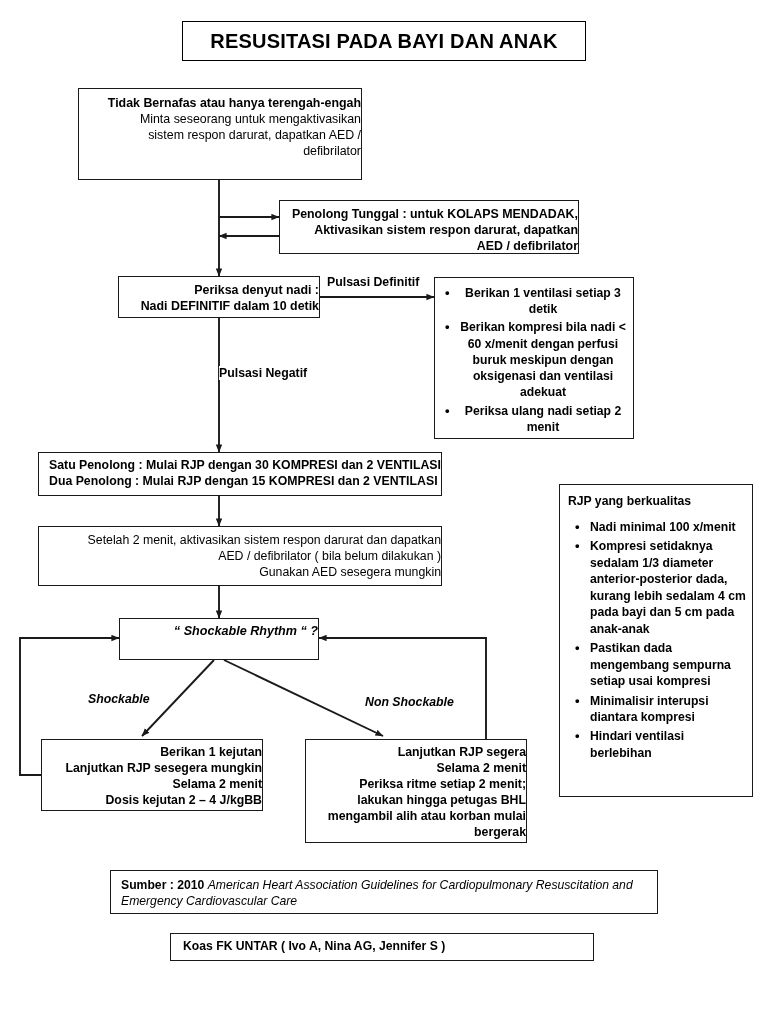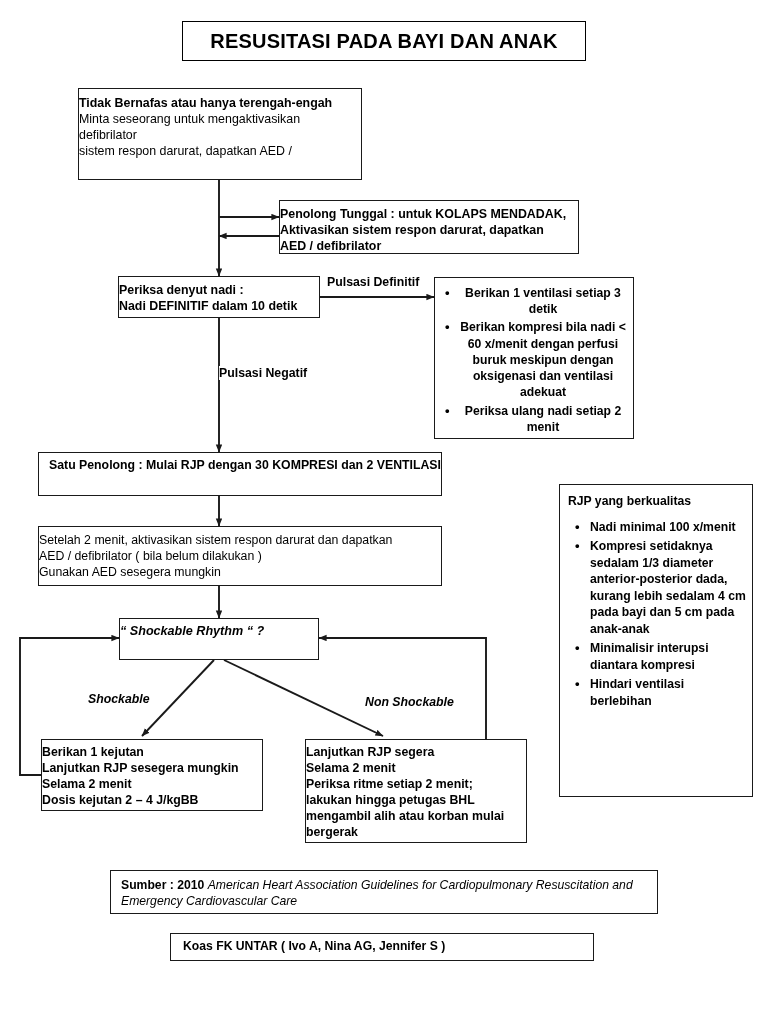--- a/index.html
+++ b/index.html
@@ -20,21 +20,21 @@
     position: absolute;
     left: 0; top: 0;
     width: 768px;
     height: 1024px;
   }
   .node {
     position: absolute;
     box-sizing: border-box;
     border: 1.5px solid #1a1a1a;
     background: #ffffff;
-    text-align: left;
+    text-align: right;
     line-height: 1.30;
     z-index: 3;
   }
   .node .ln { display: block; }
   .b  { font-weight: bold; }
   .n  { font-weight: normal; }
   .bi { font-weight: bold; font-style: italic; }
   .i  { font-style: italic; }
 
   
@@ -175,22 +175,22 @@
   </g>
 </svg>
 
 <div class="node" id="title-box">
   <span>RESUSITASI PADA BAYI DAN ANAK</span>
 </div>
 
 <div class="node" id="box-unresponsive">
   <span class="ln b">Tidak Bernafas atau hanya terengah-engah</span>
   <span class="ln n">Minta seseorang untuk mengaktivasikan</span>
+  <span class="ln n">sistem respon darurat, dapatkan AED /</span>
   <span class="ln n">defibrilator</span>
-  <span class="ln n">sistem respon darurat, dapatkan AED /</span>
 </div>
 
 <div class="node" id="box-single-rescuer">
   <span class="ln">Penolong Tunggal : untuk KOLAPS MENDADAK,</span>
   <span class="ln">Aktivasikan sistem respon darurat, dapatkan</span>
   <span class="ln">AED / defibrilator</span>
 </div>
 
 <div class="node" id="box-check-pulse">
   <span class="ln">Periksa denyut nadi :</span>
@@ -200,20 +200,21 @@
 <div class="node" id="box-definite-pulse">
   <ul>
     <li>Berikan 1 ventilasi setiap 3 detik</li>
     <li>Berikan kompresi bila nadi &lt; 60 x/menit dengan perfusi buruk meskipun dengan oksigenasi dan ventilasi adekuat</li>
     <li>Periksa ulang nadi setiap 2 menit</li>
   </ul>
 </div>
 
 <div class="node" id="box-rescuers">
   <span class="ln">Satu Penolong  : Mulai RJP dengan 30 KOMPRESI dan 2 VENTILASI</span>
+  <span class="ln">Dua Penolong  : Mulai RJP dengan 15 KOMPRESI dan 2 VENTILASI</span>
 </div>
 
 <div class="node" id="box-after2min">
   <span class="ln n">Setelah 2 menit, aktivasikan sistem respon darurat dan dapatkan</span>
   <span class="ln n">AED / defibrilator ( bila belum dilakukan )</span>
   <span class="ln n">Gunakan AED sesegera mungkin</span>
 </div>
 
 <div class="node" id="box-check-rhythm">
   <span class="ln bi">“ Shockable Rhythm “ ?</span>
@@ -233,20 +234,21 @@
   <span class="ln">lakukan hingga petugas BHL</span>
   <span class="ln">mengambil alih atau korban mulai</span>
   <span class="ln">bergerak</span>
 </div>
 
 <div class="node" id="box-quality">
   <span class="qtitle">RJP yang berkualitas</span>
   <ul>
     <li>Nadi minimal 100 x/menit</li>
     <li>Kompresi setidaknya sedalam 1/3 diameter anterior-posterior dada, kurang lebih sedalam 4 cm pada bayi dan 5 cm pada anak-anak</li>
+    <li>Pastikan dada mengembang sempurna setiap usai kompresi</li>
     <li>Minimalisir interupsi diantara kompresi</li>
     <li>Hindari ventilasi berlebihan</li>
   </ul>
 </div>
 
 <div class="node" id="box-source">
   <span class="b">Sumber : 2010 </span><span class="i">American Heart Association Guidelines for Cardiopulmonary Resuscitation and Emergency Cardiovascular Care</span>
 </div>
 
 <div class="node" id="box-authors">

